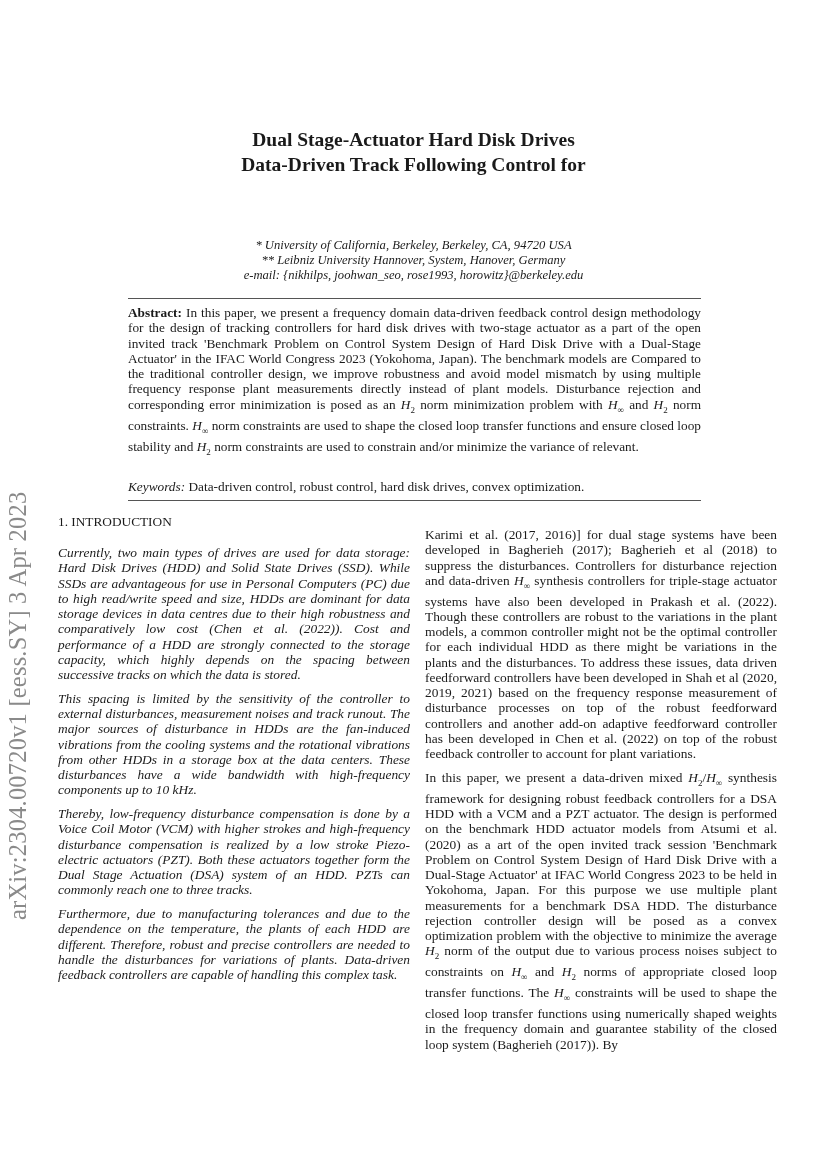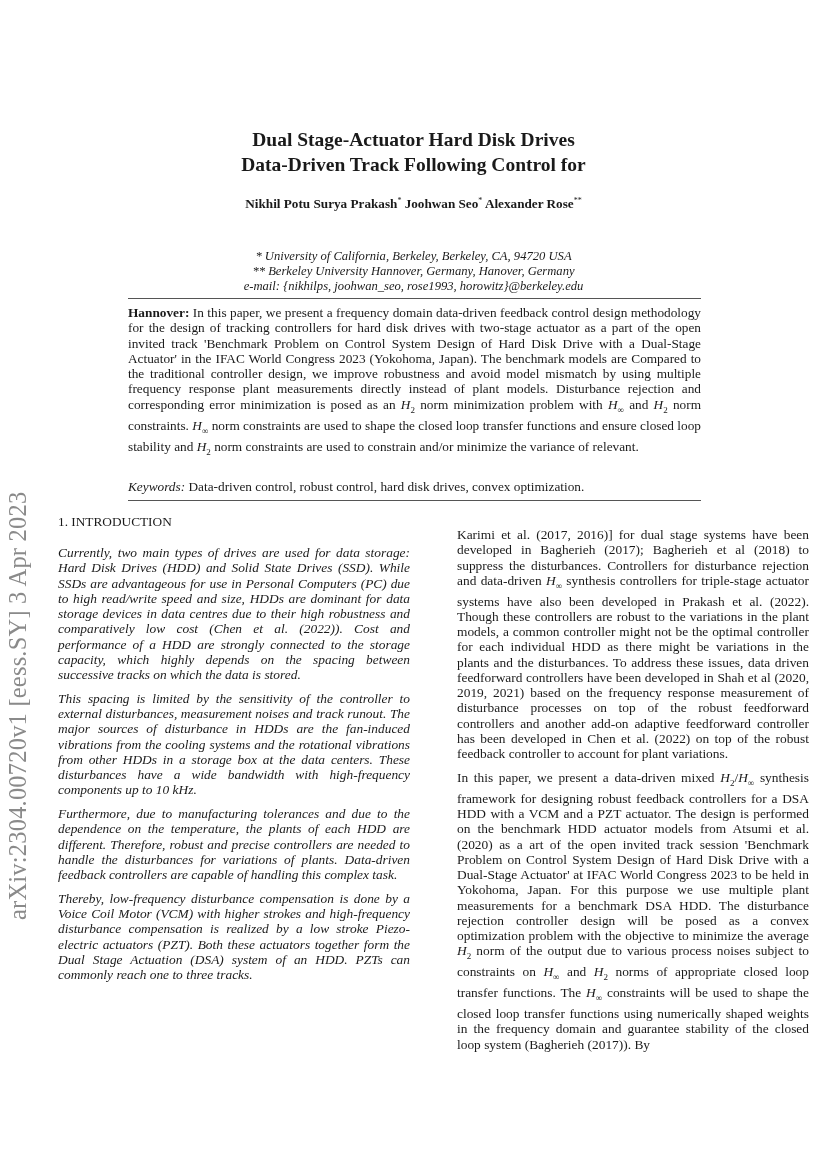--- a/index.html
+++ b/index.html
@@ -9,84 +9,79 @@
   .arxiv-stamp { position:absolute; left:4px; top:920px; width:600px; height:40px;
          transform-origin:0 0; transform:rotate(-90deg);
          font-family:"Liberation Serif", serif; font-size:24.5px; color:#8a8a8a;
          white-space:nowrap; letter-spacing:0.2px; }
   .title { position:absolute; left:0; width:827px; top:127px; text-align:center;
          font-family:"Liberation Serif", serif; font-weight:bold; font-size:19.5px; line-height:25px; }
   .authors { position:absolute; left:0; width:827px; top:193px; text-align:center;
          font-family:"Liberation Serif", serif; font-weight:bold; font-size:13.2px; line-height:16px; }
   .authors sup { font-weight:normal; font-size:8px; }
   .affil { position:absolute; left:0; width:827px; top:238px; text-align:center;
-         font-family:"Liberation Serif", serif; font-style:italic; font-size:12.6px; line-height:15px;margin-top:11px; }
+         font-family:"Liberation Serif", serif; font-style:italic; font-size:12.6px; line-height:15px; }
   .rule { position:absolute; left:128px; width:573px; height:1px; background:#555; }
   .abstract { position:absolute; left:128px; width:573px; top:305px;
          font-family:"Liberation Serif", serif; font-size:13.3px; line-height:15.3px; text-align:justify; }
   .abstract b { font-weight:bold; }
   .keywords { position:absolute; left:128px; width:573px; top:479px;
          font-family:"Liberation Serif", serif; font-size:13.3px; line-height:15.3px; }
   .keywords i { font-style:italic; }
   .col { position:absolute; width:352px; font-family:"Liberation Serif", serif;
          font-size:13.4px; line-height:15.25px; text-align:justify; }
   .col-left { left:58px; top:545px;font-style:italic; }
-  .col-right { left:425px; top:527px;margin-left:32px; }
+  .col-right { left:425px; top:527px; }
   .section-heading { position:absolute; left:58px; width:352px; top:514px; 
          font-family:"Liberation Serif", serif; font-size:13.3px; }
   .col p { margin:0 0 8.5px 0; }
   .m { font-style:italic; }
   sub.s { font-style:normal; font-size:9px; }
 </style>
 </head>
 <body>
 
 <div class="page">
 
   <div class="arxiv-stamp">arXiv:2304.00720v1  [eess.SY]  3 Apr 2023</div>
 
   <div class="title">
     <div>Dual Stage-Actuator Hard Disk Drives</div>
     <div>Data-Driven Track Following Control for</div>
   </div>
 
   <div class="authors">
-    <div>
-      <span>Nikhil Potu Surya Prakash</span><sup>*</sup>
-      <span>Joohwan Seo</span><sup>*</sup>
-      <span>Alexander Rose</span><sup>**</sup>
-    </div>
   </div>
 
   <div class="affil">
     <div>* University of California, Berkeley, Berkeley, CA, 94720 USA</div>
-    <div>** Berkeley University Hannover, Germany, Hanover, Germany</div>
+    <div>** Leibniz University Hannover, System, Hanover, Germany</div>
     <div>e-mail: {nikhilps, joohwan_seo, rose1993, horowitz}@berkeley.edu</div>
   </div>
 
   <div class="rule" style="top:298px;"></div>
 
   <div class="abstract">
-    <b>Hannover:</b>
+    <b>Abstract:</b>
     <span>In this paper, we present a frequency domain data-driven feedback control design methodology for the design of tracking controllers for hard disk drives with two-stage actuator as a part of the open invited track 'Benchmark Problem on Control System Design of Hard Disk Drive with a Dual-Stage Actuator' in the IFAC World Congress 2023 (Yokohoma, Japan). The benchmark models are Compared to the traditional controller design, we improve robustness and avoid model mismatch by using multiple frequency response plant measurements directly instead of plant models. Disturbance rejection and corresponding error minimization is posed as an </span><span class="m">H</span><sub class="s">2</sub><span> norm minimization problem with </span><span class="m">H</span><sub class="s">∞</sub><span> and </span><span class="m">H</span><sub class="s">2</sub><span> norm constraints. </span><span class="m">H</span><sub class="s">∞</sub><span> norm constraints are used to shape the closed loop transfer functions and ensure closed loop stability and </span><span class="m">H</span><sub class="s">2</sub><span> norm constraints are used to constrain and/or minimize the variance of relevant.</span>
   </div>
 
   <div class="keywords">
     <i>Keywords:</i><span> Data-driven control, robust control, hard disk drives, convex optimization.</span>
   </div>
 
   <div class="rule" style="top:500px;"></div>
 
   <div class="section-heading">1. INTRODUCTION</div>
 
   <div class="col col-left">
     <p>Currently, two main types of drives are used for data storage: Hard Disk Drives (HDD) and Solid State Drives (SSD). While SSDs are advantageous for use in Personal Computers (PC) due to high read/write speed and size, HDDs are dominant for data storage devices in data centres due to their high robustness and comparatively low cost (Chen et al.  (2022)). Cost and performance of a HDD are strongly connected to the storage capacity, which highly depends on the spacing between successive tracks on which the data is stored.</p>
     <p>This spacing is limited by the sensitivity of the controller to external disturbances, measurement noises and track runout. The major sources of disturbance in HDDs are the fan-induced vibrations from the cooling systems and the rotational vibrations from other HDDs in a storage box at the data centers. These disturbances have a wide bandwidth with high-frequency components up to 10 kHz.</p>
+    <p>Thereby, low-frequency disturbance compensation is done by a Voice Coil Motor (VCM) with higher strokes and high-frequency disturbance compensation is realized by a low stroke Piezo-electric actuators (PZT). Both these actuators together form the Dual Stage Actuation (DSA) system of an HDD. PZTs can commonly reach one to three tracks.</p>
     <p>Furthermore, due to manufacturing tolerances and due to the dependence on the temperature, the plants of each HDD are different. Therefore, robust and precise controllers are needed to handle the disturbances for variations of plants. Data-driven feedback controllers are capable of handling this complex task.</p>
-    <p>Thereby, low-frequency disturbance compensation is done by a Voice Coil Motor (VCM) with higher strokes and high-frequency disturbance compensation is realized by a low stroke Piezo-electric actuators (PZT). Both these actuators together form the Dual Stage Actuation (DSA) system of an HDD. PZTs can commonly reach one to three tracks.</p>
   </div>
 
   <div class="col col-right">
     <p><span>Karimi et al. (2017, 2016)] for dual stage systems have been developed in Bagherieh  (2017); Bagherieh et al (2018) to suppress the disturbances. Controllers for disturbance rejection and data-driven </span><span class="m">H</span><sub class="s">∞</sub><span> synthesis controllers for triple-stage actuator systems have also been developed in Prakash et al. (2022). Though these controllers are robust to the variations in the plant models, a common controller might not be the optimal controller for each individual HDD as there might be variations in the plants and the disturbances. To address these issues, data driven feedforward controllers have been developed in Shah et al  (2020, 2019, 2021) based on the frequency response measurement of disturbance processes on top of the robust feedforward controllers and another add-on adaptive feedforward controller has been developed in Chen et al.  (2022) on top of the robust feedback controller to account for plant variations.</span></p>
     <p><span>In this paper, we present a data-driven mixed </span><span class="m">H</span><sub class="s">2</sub><span>/</span><span class="m">H</span><sub class="s">∞</sub><span> synthesis framework for designing robust feedback controllers for a DSA HDD with a VCM and a PZT actuator. The design is performed on the benchmark HDD actuator models from Atsumi et al. (2020) as a art of the open invited track session 'Benchmark Problem on Control System Design of Hard Disk Drive with a Dual-Stage Actuator' at IFAC World Congress 2023 to be held in Yokohoma, Japan. For this purpose we use multiple plant measurements for a benchmark DSA HDD. The disturbance rejection controller design will be posed as a convex optimization problem with the objective to minimize the average </span><span class="m">H</span><sub class="s">2</sub><span> norm of the output due to various process noises subject to constraints on </span><span class="m">H</span><sub class="s">∞</sub><span> and </span><span class="m">H</span><sub class="s">2</sub><span> norms of appropriate closed loop transfer functions. The </span><span class="m">H</span><sub class="s">∞</sub><span> constraints will be used to shape the closed loop transfer functions using numerically shaped weights in the frequency domain and guarantee stability of the closed loop system (Bagherieh  (2017)). By</span></p>
   </div>
 
 </div>
 
 </body></html>

